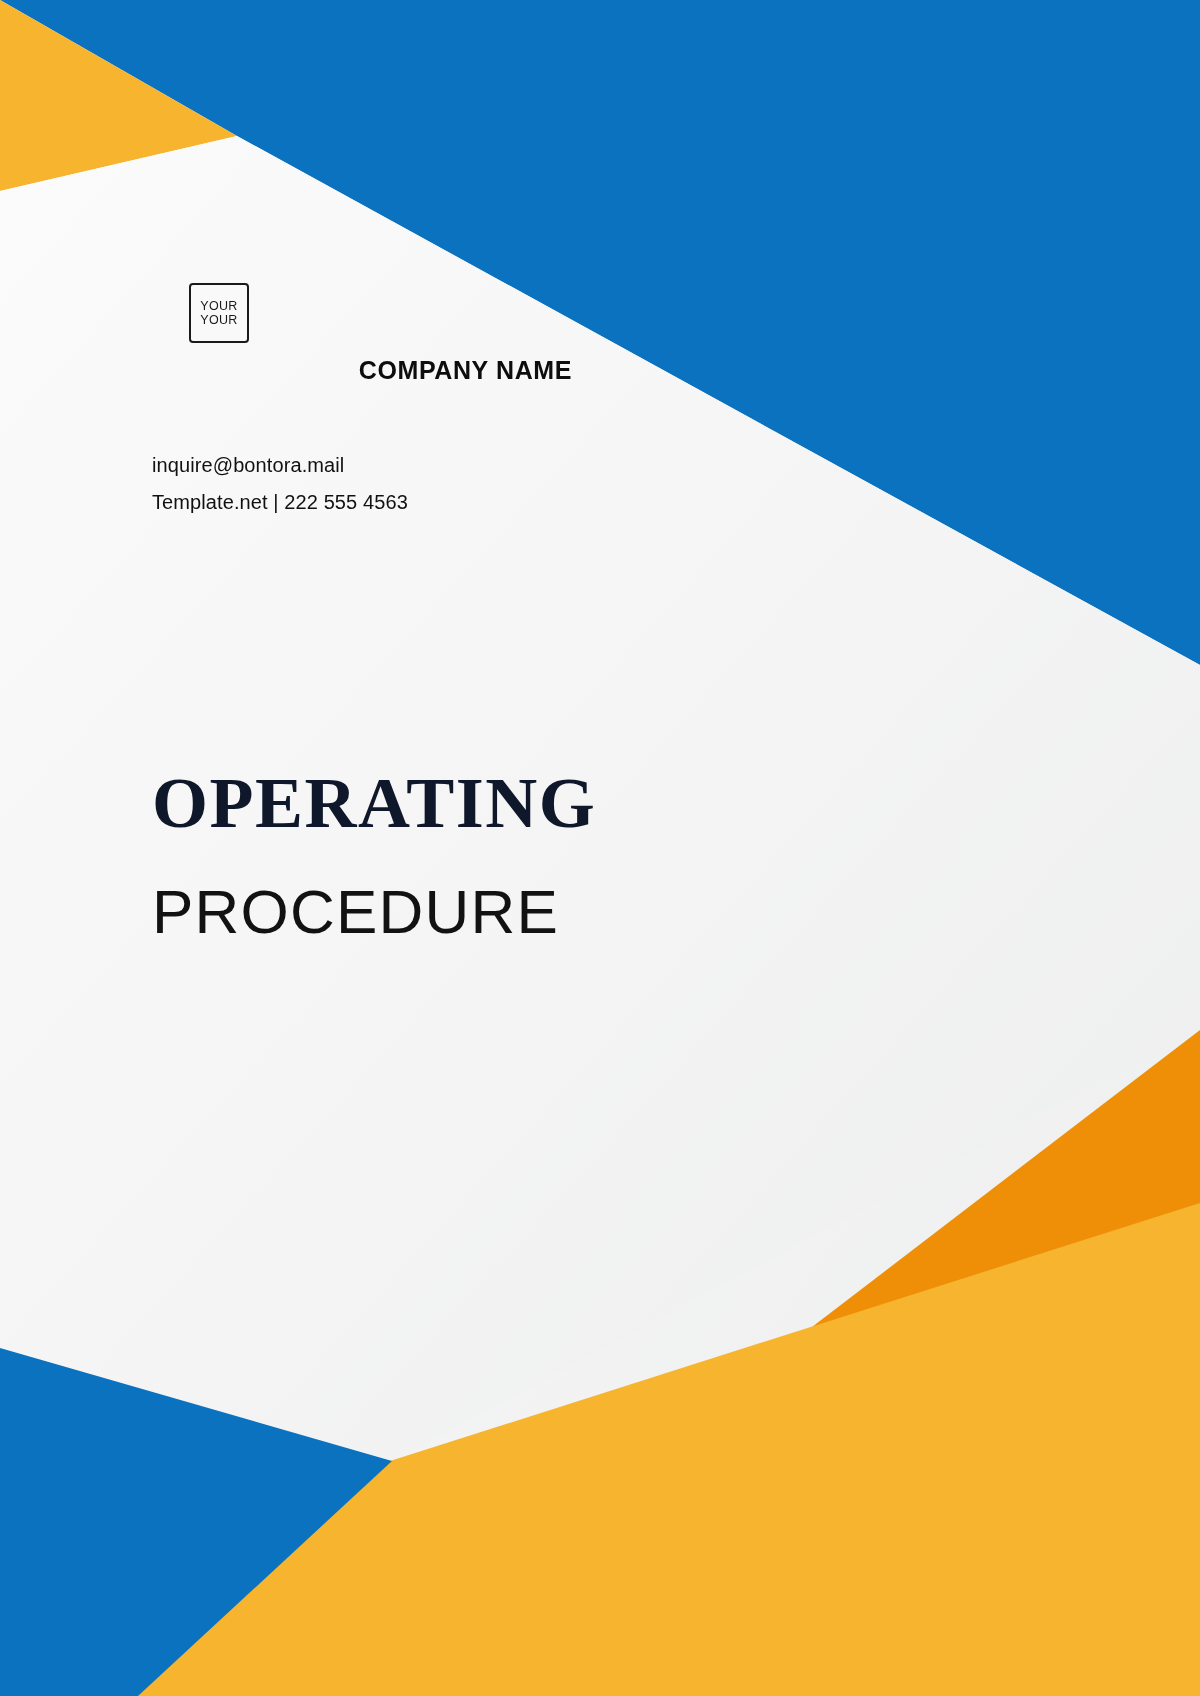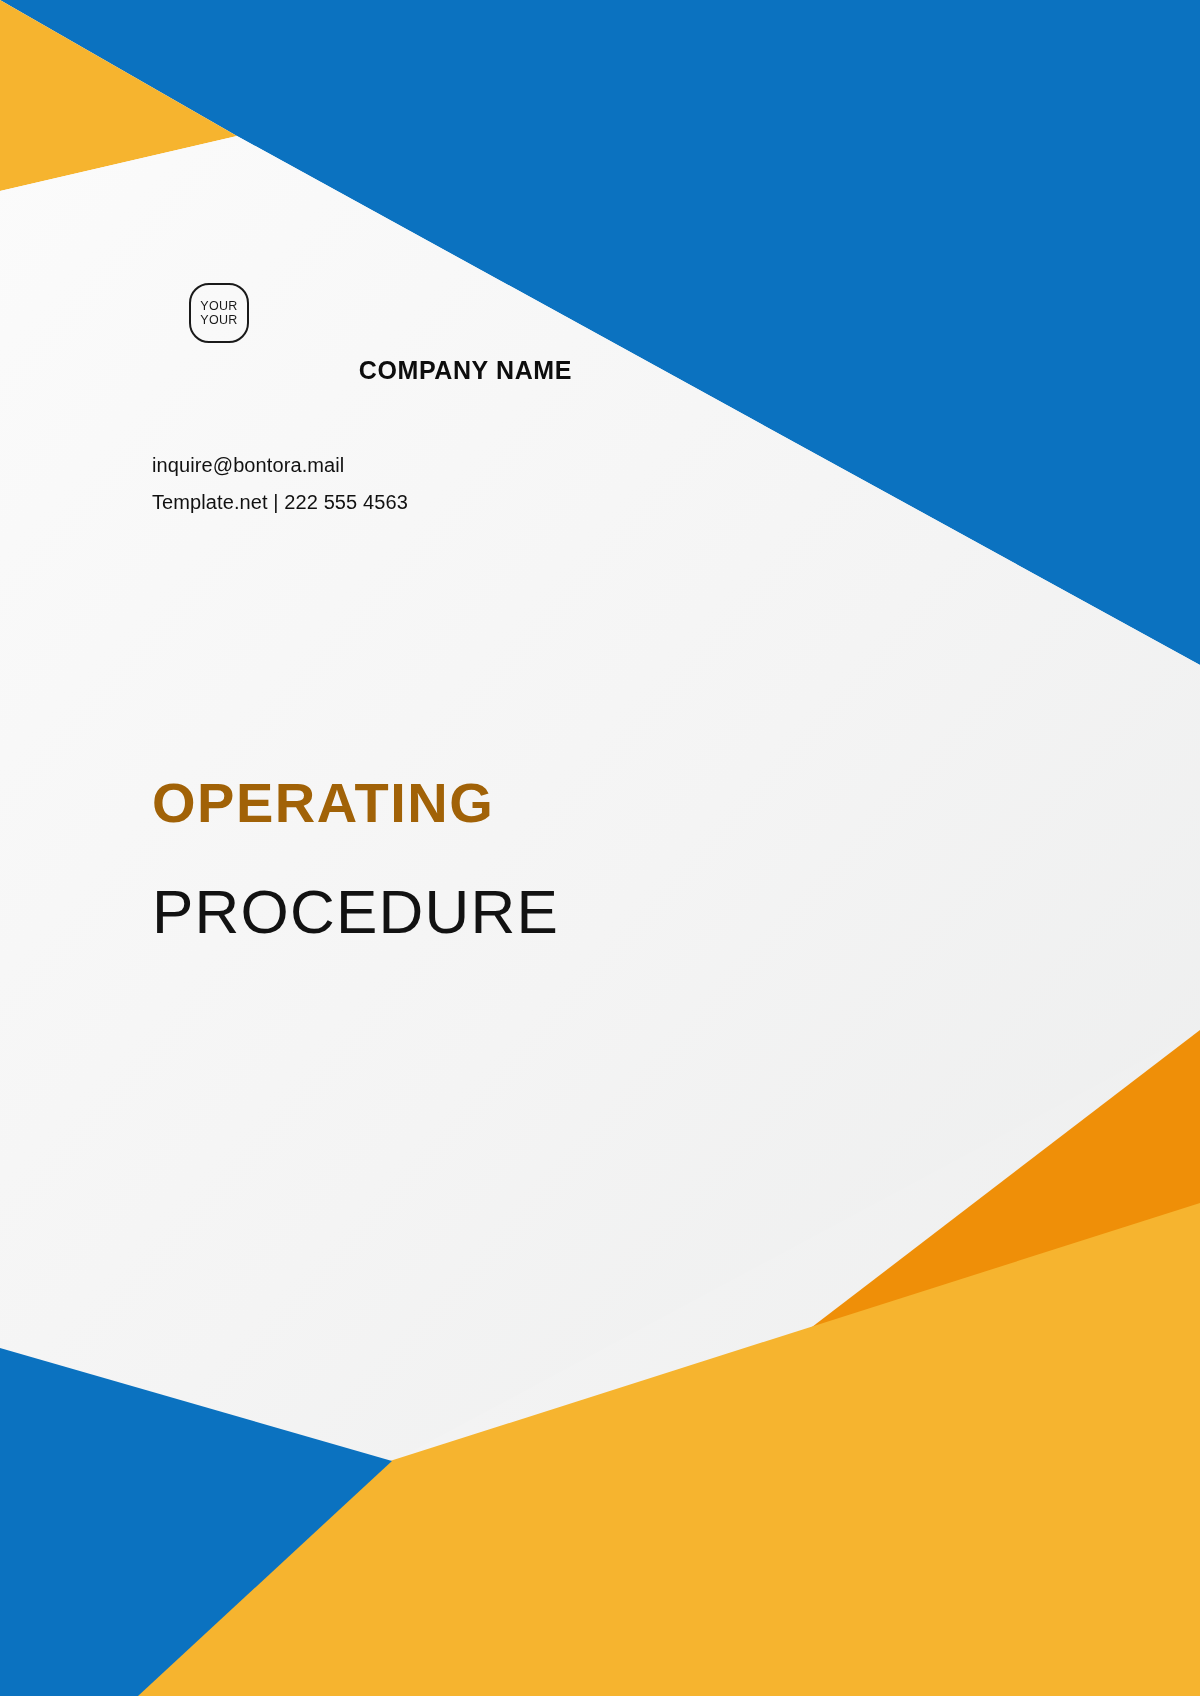--- a/index.html
+++ b/index.html
@@ -39,21 +39,21 @@
     position: absolute;
     left: 152px;
     top: 283px;
     width: 420px;
   }
 
   .logo-box {
     width: 60px;
     height: 60px;
     border: 2px solid #1a1a1a;
-    border-radius: 20px;
+    border-radius: 4px;
     box-sizing: border-box;
     display: flex;
     flex-direction: column;
     align-items: center;
     justify-content: center;
     margin-left: 37px;
     background: transparent;
   }
   .logo-line {
     font-size: 12.5px;
@@ -88,27 +88,27 @@
     white-space: nowrap;
     font-family: "Liberation Sans", sans-serif;
   }
 
   .title-block {
     position: absolute;
     left: 152px;
     top: 757px;
   }
   .doc-title {
-    font-size: 56px;
+    font-size: 72px;
     font-weight: bold;
     letter-spacing: 1.5px;
     line-height: 92px;
-    color: #a16207;
+    color: #0f172a;
     white-space: nowrap;
-    font-family: Liberation Sans, sans-serif;
+    font-family: Liberation Serif, serif;
   }
   .doc-subtitle {
     margin-top: 28px;
     font-size: 62px;
     font-weight: normal;
     letter-spacing: 1.2px;
     line-height: 70px;
     color: #121212;
     white-space: nowrap;
     font-family: "Liberation Sans", sans-serif;

